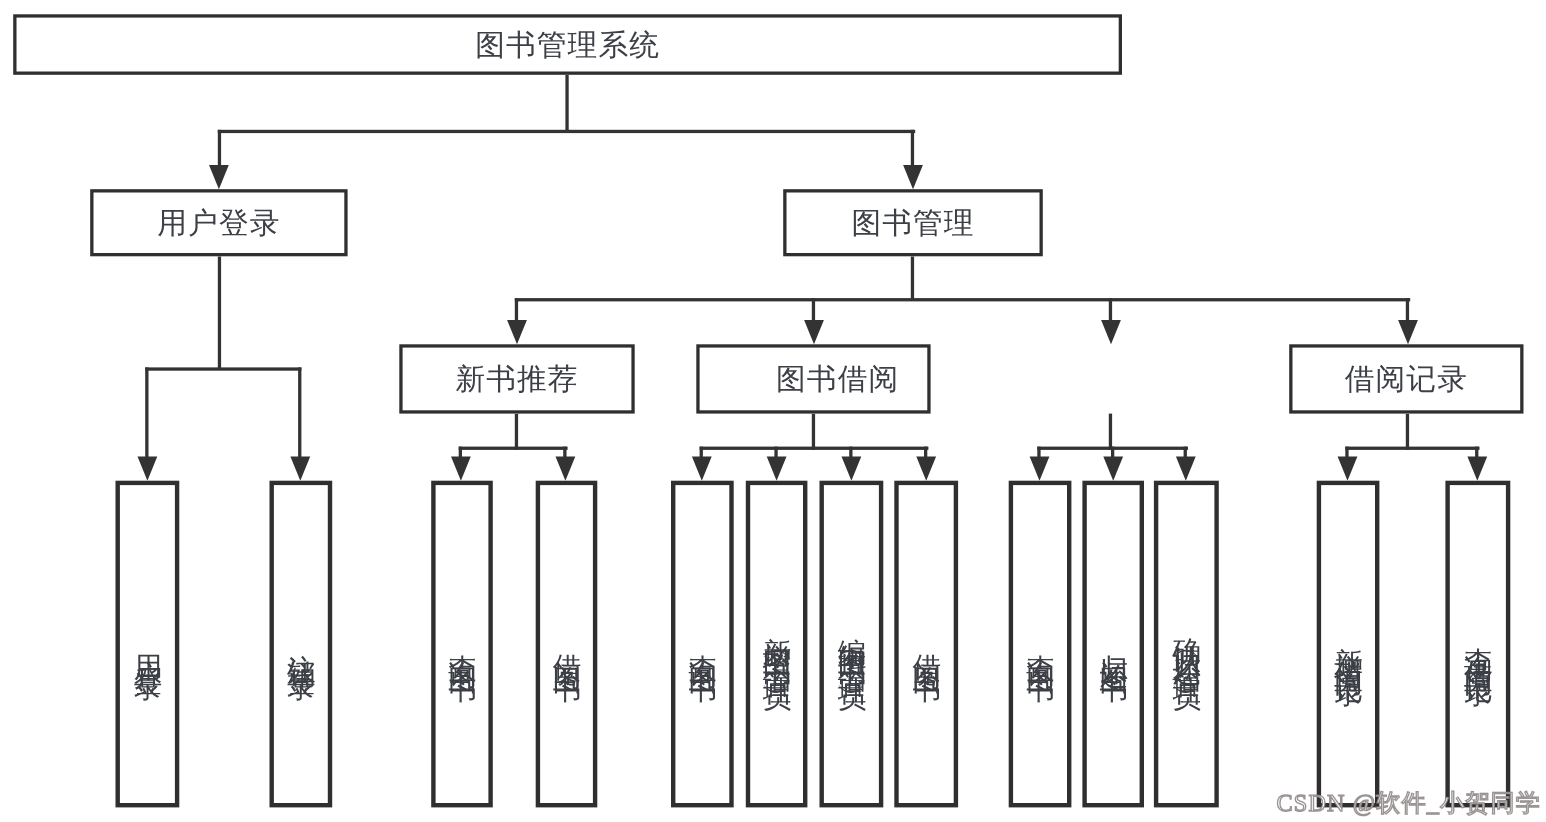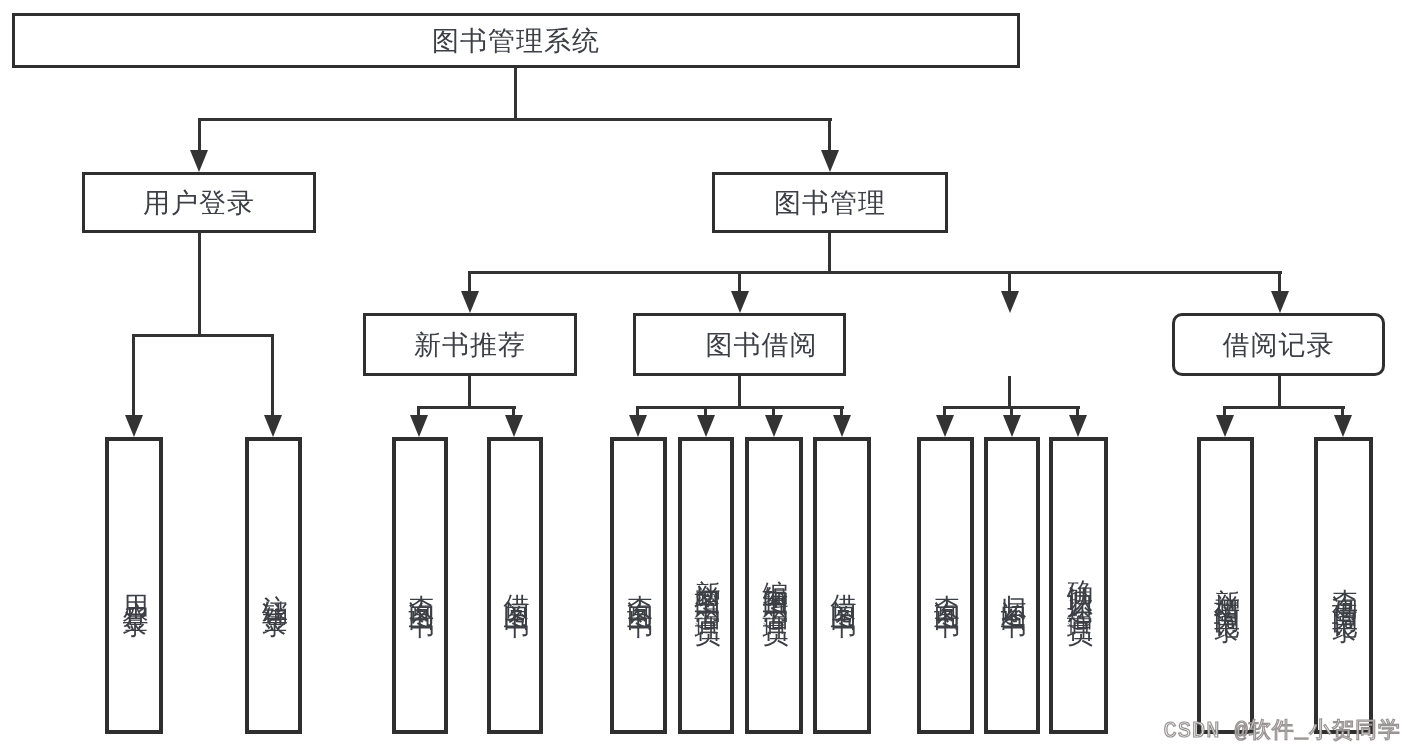--- a/index.html
+++ b/index.html
@@ -1,21 +1,21 @@
 <!DOCTYPE html>
 <html><head>
 <meta charset="utf-8">
 <style>
   html, body { margin: 0; padding: 0; background: #ffffff; }
   #stage {
     position: relative;
     width: 1405px;
     height: 747px;
     background: var(--bg, #ffffff);
-    font-family: Liberation Mono, monospace;
+    font-family: Liberation Serif, serif;
     overflow: hidden;
   }
   .node {
     position: absolute;
     box-sizing: border-box;
     border: 3px solid var(--border, #2f2f2f);
     background: #ffffff;
     display: flex;
     align-items: center;
     justify-content: center;
@@ -134,21 +134,21 @@
   <div class="node" style="left:363px; top:313px; width:214px; height:63px;">
     <span class="lbl">新书推荐</span>
   </div>
 
   <div class="node" style="left:712px; top:172px; width:236px; height:61px;">
     <span class="lbl">图书管理</span>
   </div>
   <div class="node" style="left:633px; top:313px; width:213px; height:63px;padding-left:44px;">
     <span class="lbl">图书借阅</span>
   </div>
-  <div class="node" style="left:1172px; top:313px; width:213px; height:63px;border-radius:10px;">
+  <div class="node" style="left:1172px; top:313px; width:213px; height:63px;">
     <span class="lbl">借阅记录</span>
   </div>
 
   <div class="node leaf" style="left:105px; top:437px; width:58px; height:297px;">
     <span class="lbl">用户登录</span>
   </div>
   <div class="node leaf" style="left:245px; top:437px; width:57px; height:297px;">
     <span class="lbl">注销登录</span>
   </div>
   <div class="node leaf" style="left:392px; top:437px; width:56px; height:297px;">

